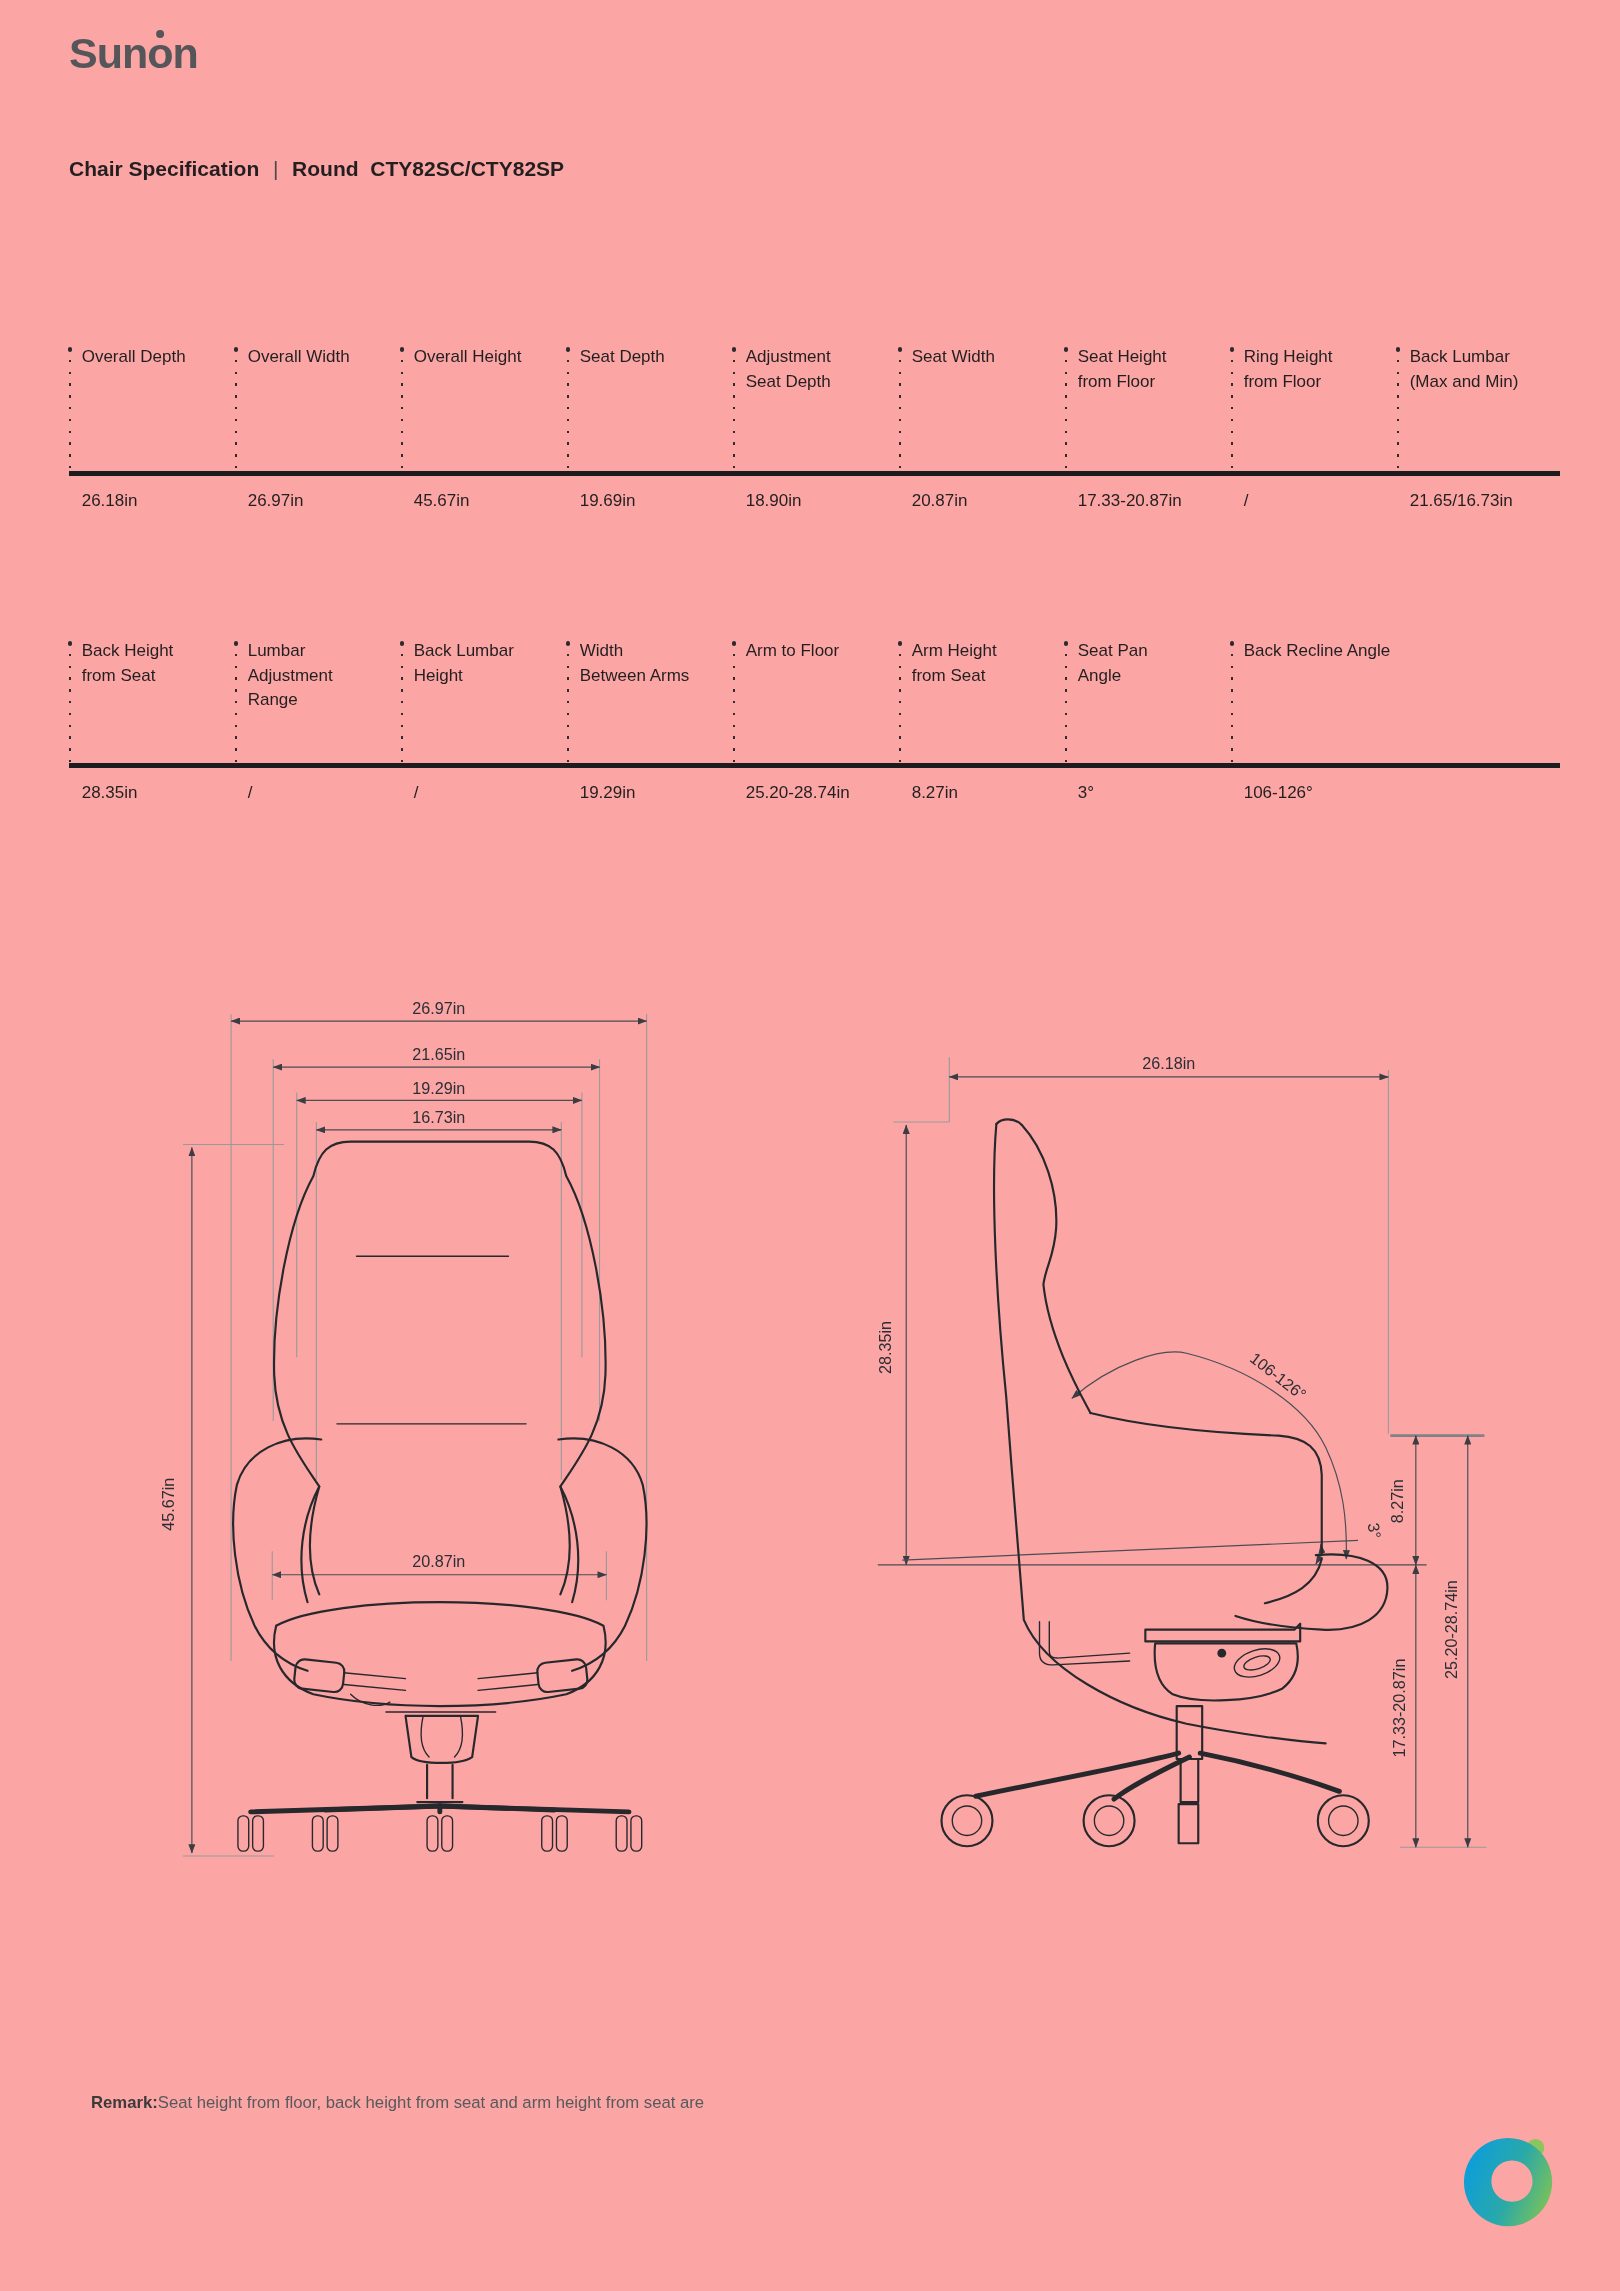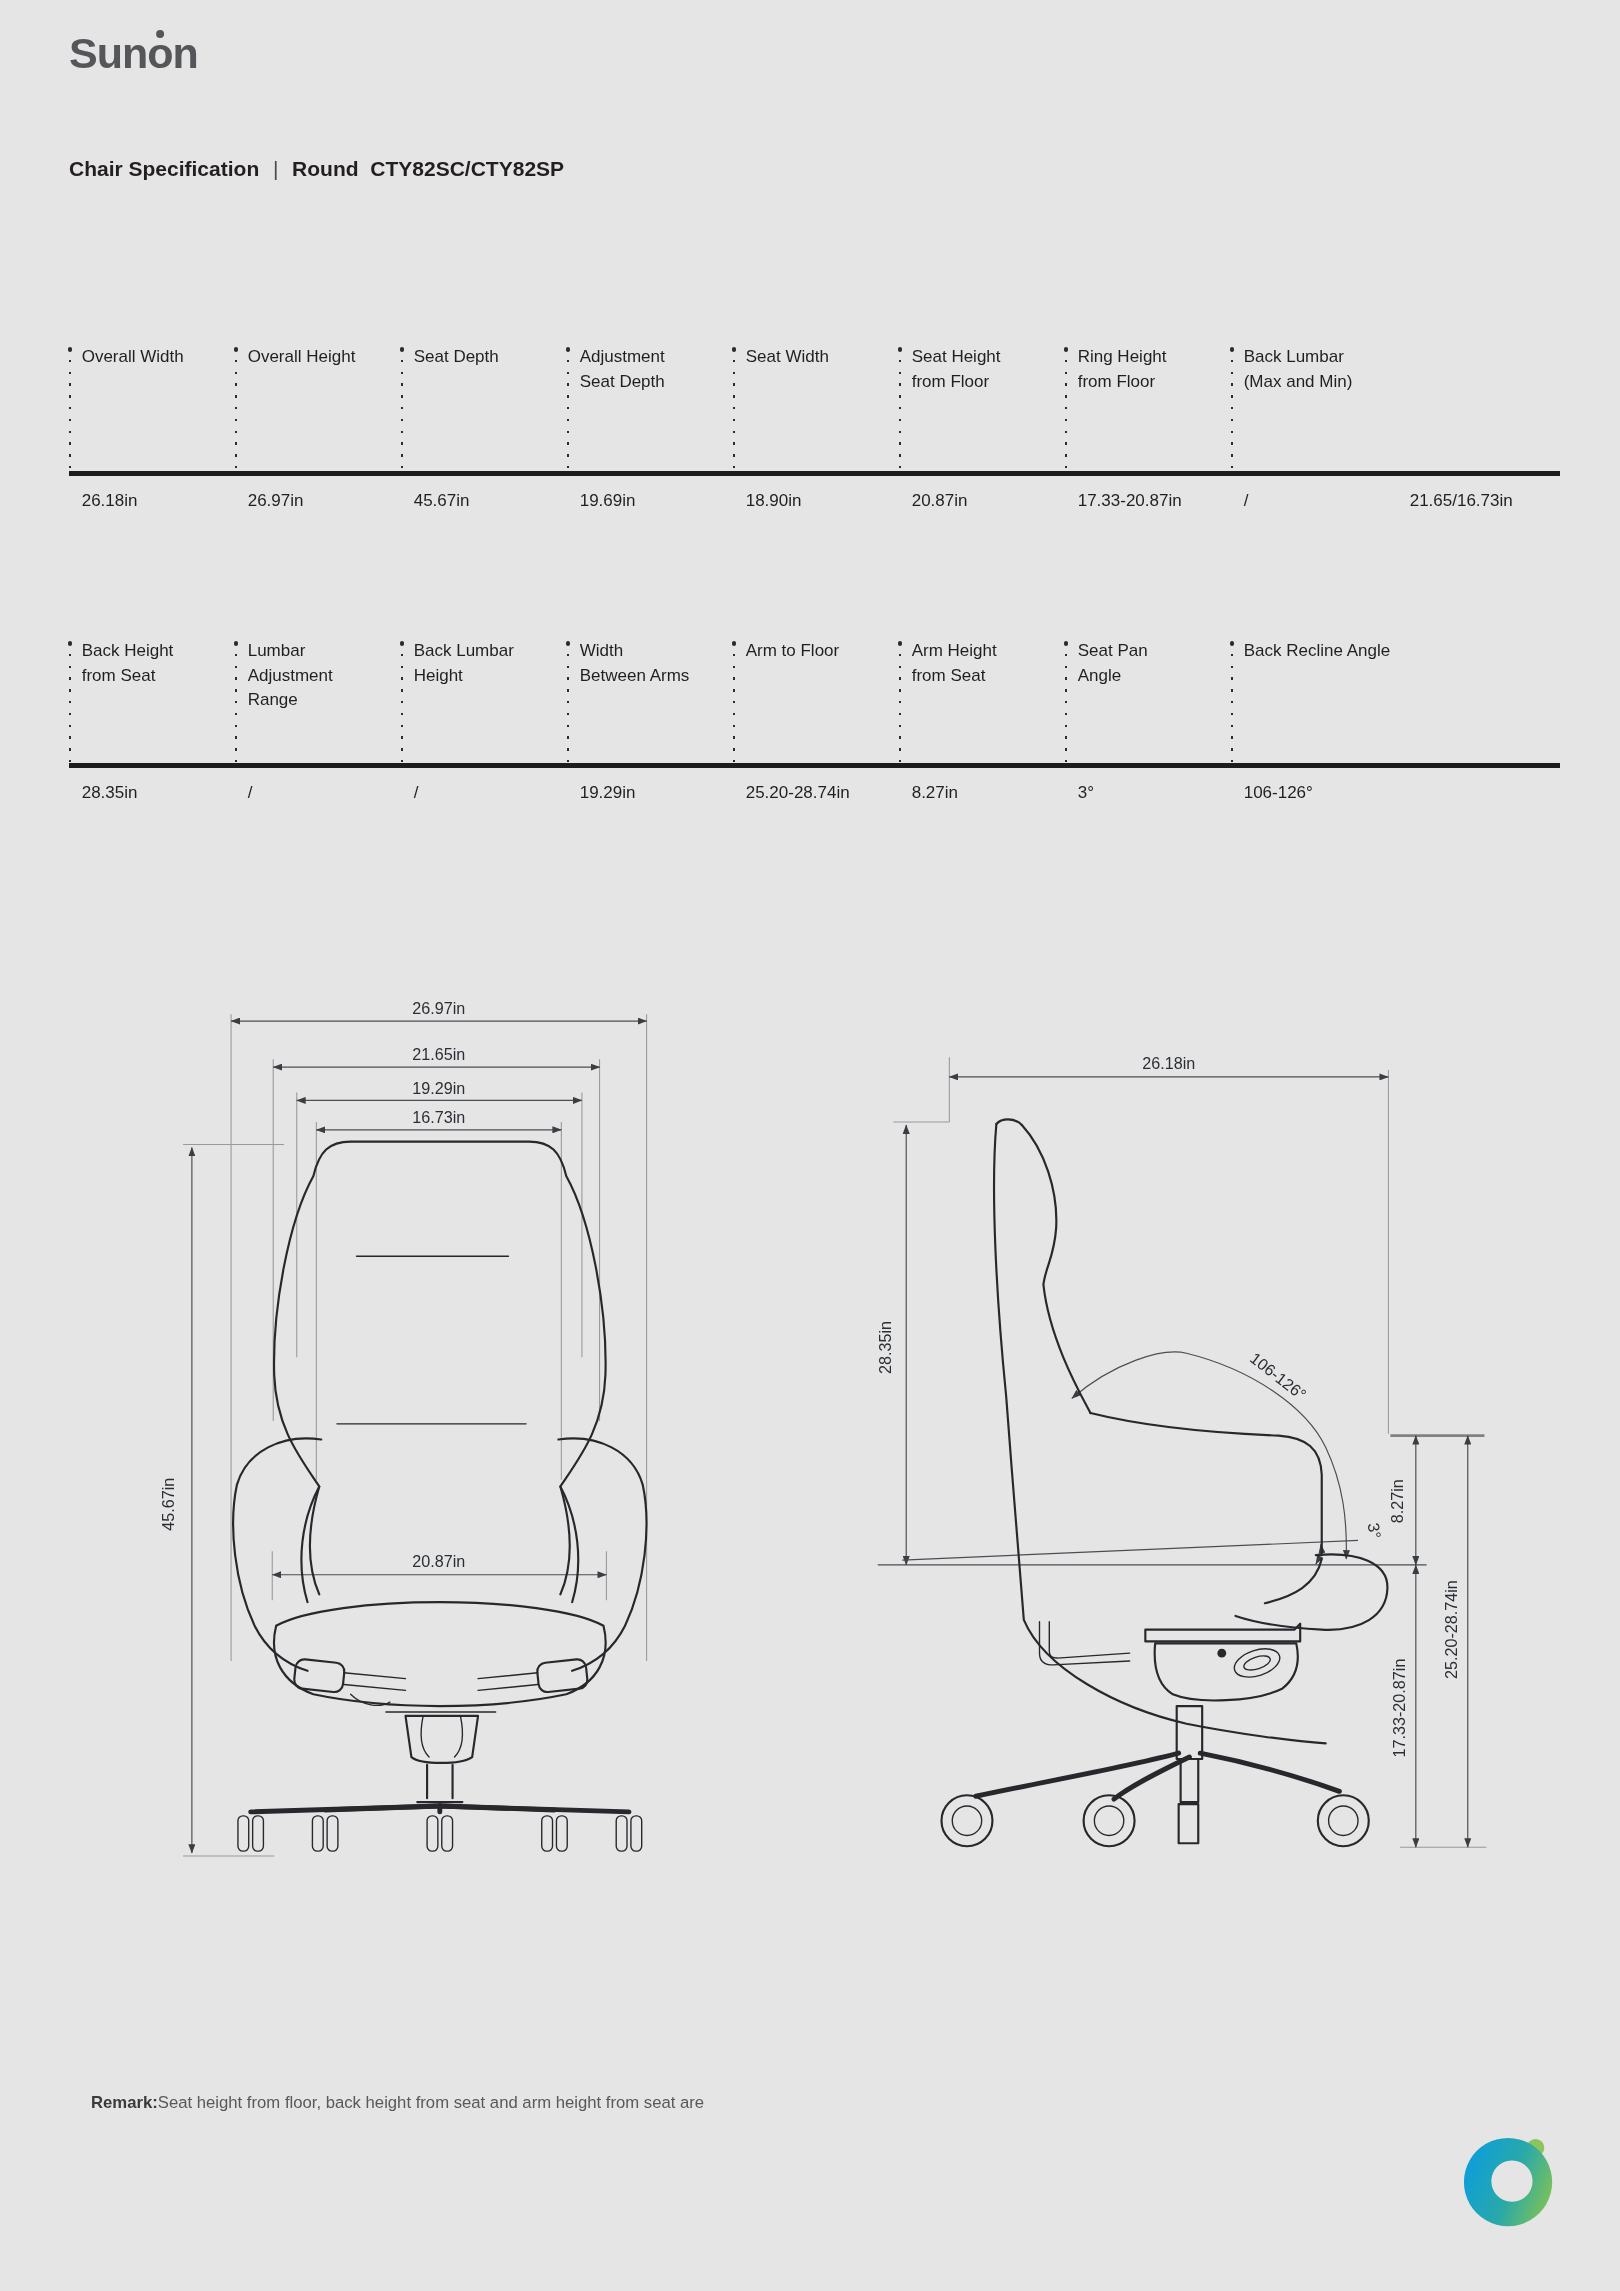--- a/index.html
+++ b/index.html
@@ -1,17 +1,17 @@
 <!DOCTYPE html>
 <html><head>
 <meta charset="utf-8">
 <style>
   html,body{margin:0;padding:0;background:#ffffff;}
   body{font-family:"Liberation Sans", sans-serif; color:#231f20;}
-  .page{position:relative;width:1620px;height:2292px;background:#e5e5e5;overflow:hidden;}
+  .page{position:relative;width:1620px;height:2292px;background:#fca5a5;overflow:hidden;}
 
   
   .logo{position:absolute;left:69px;top:29px;font-size:43px;font-weight:700;color:#55565a;letter-spacing:-1px;display:flex;}
   .logo .o-wrap{position:relative;display:inline-block;}
   .logo .o-dot{position:absolute;left:50%;transform:translateX(-50%);top:1px;width:7.8px;height:7.8px;border-radius:50%;background:#55565a;}
   .title{position:absolute;left:69px;top:157px;display:flex;align-items:baseline;font-size:21px;color:#231f20;}
   .title .heading{font-weight:700;}
   .title .sep{margin:0 13.7px;font-weight:400;color:#4a4a4c;}
   .title .series{font-weight:700;margin-right:11.8px;}
   .title .model{font-weight:700;}
@@ -65,20 +65,24 @@
 
   <div class="title">
     <span class="heading">Chair Specification</span>
     <span class="sep">|</span>
     <span class="series">Round</span>
     <span class="model">CTY82SC/CTY82SP</span>
   </div>
 
   <div class="spec-table t1">
     <div class="cols h1">
+      <div class="spec-col">
+          <span class="dotline"></span>
+          <span class="h-line">Overall Depth</span>
+        </div>
       <div class="spec-col">
           <span class="dotline"></span>
           <span class="h-line">Overall Width</span>
         </div>
       <div class="spec-col">
           <span class="dotline"></span>
           <span class="h-line">Overall Height</span>
         </div>
       <div class="spec-col">
           <span class="dotline"></span>

